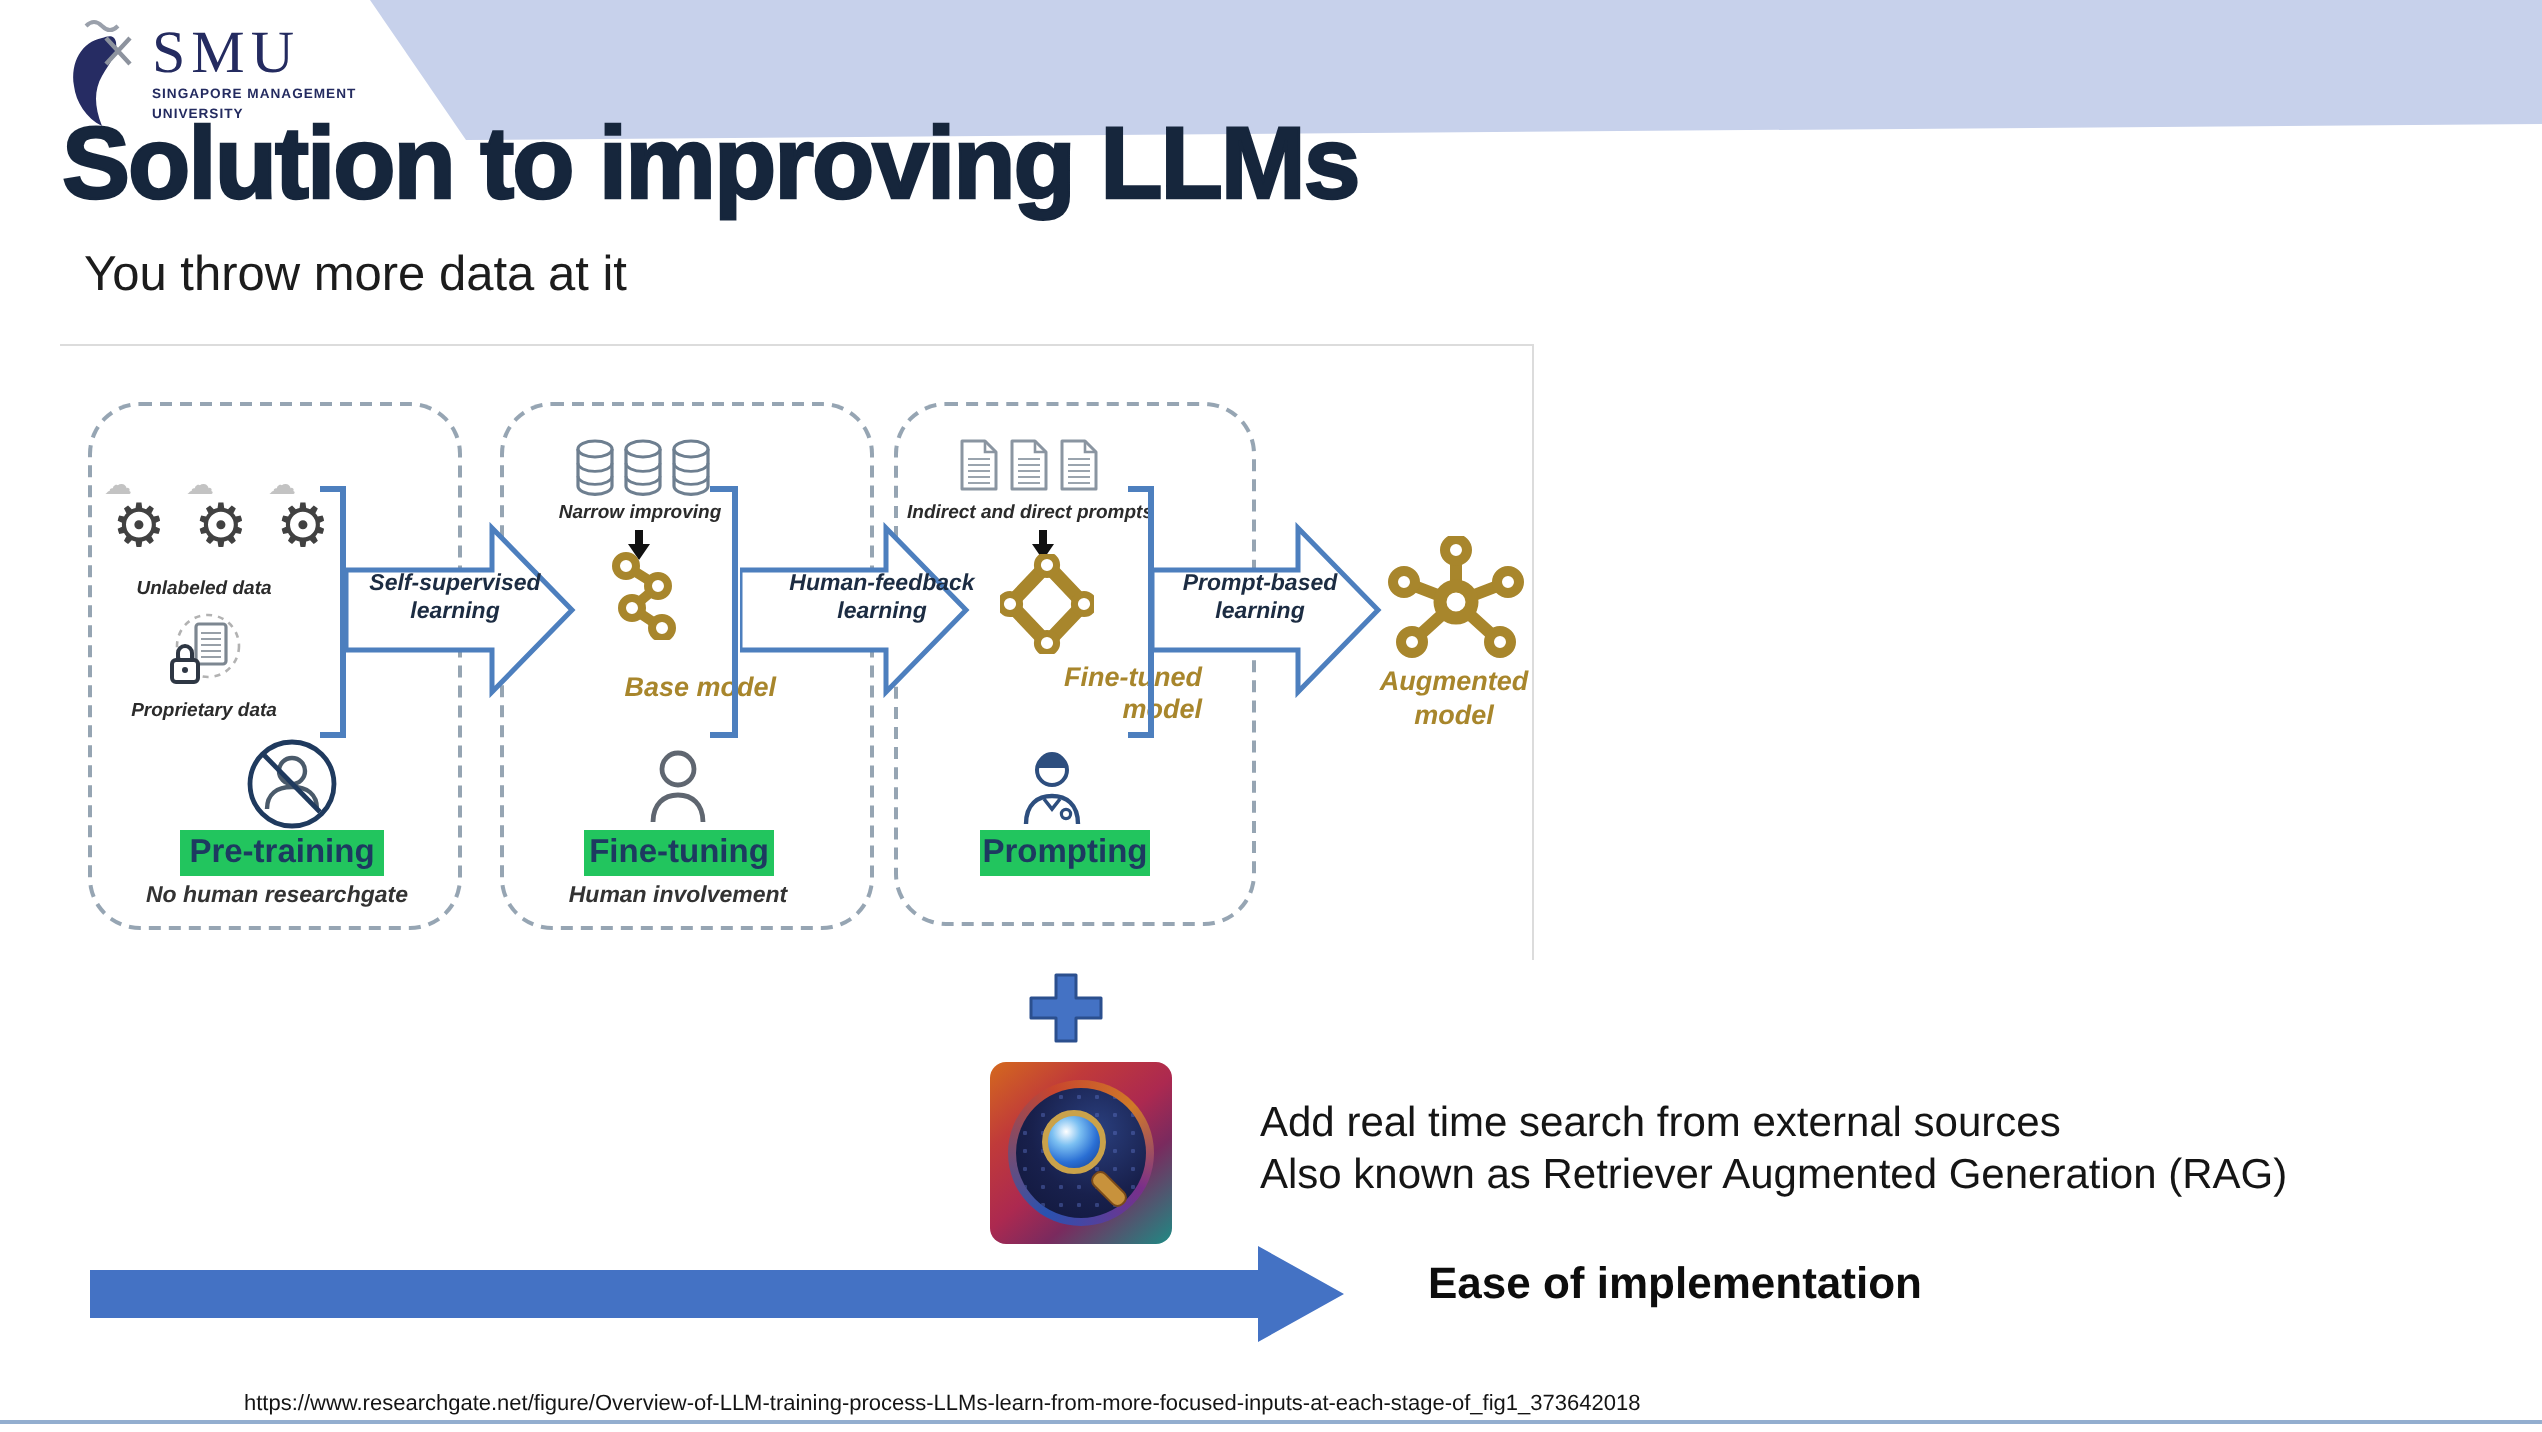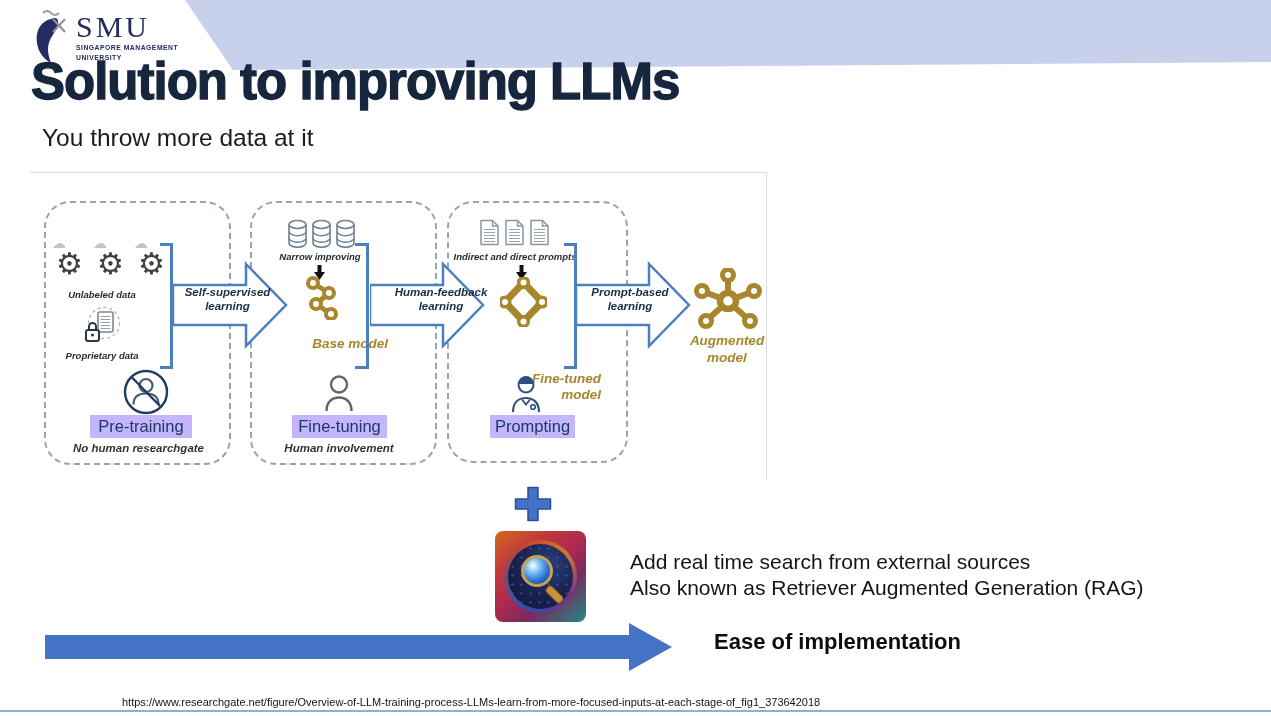--- a/index.html
+++ b/index.html
@@ -39,21 +39,21 @@
   .t1 { left:135px; width:125px; } .t2 { left:331px; } .t3 { left:520px; }
 
   .two-line { white-space:pre-line; }
 
   
   .gear-row { position:absolute; left:8px; top:36px; display:flex; gap:7px; }
   .gear-wrap { position:relative; width:34px; height:44px; }
   .gear  { position:absolute; left:2px; top:10px; font-family:"DejaVu Sans", sans-serif; font-size:30px; line-height:1; color:#414141; }
   .smoke { position:absolute; left:-2px; top:-4px; font-family:"DejaVu Sans", sans-serif; font-size:14px; color:#c3c3c3; }
   .data-lbl { position:absolute; text-align:center; font-size:9.5px; font-weight:bold; font-style:italic; color:#2b2b2b; }
-  .stage-pill { position:absolute; height:23px; background:#c4b5fd; color:#1d3a60; font-weight:normal; font-size:16.5px;
+  .stage-pill { position:absolute; height:23px; background:#22c55e; color:#1d3a60; font-weight:bold; font-size:16.5px;
                 display:flex; align-items:center; justify-content:center; top:212px; }
   .caption { position:absolute; top:239px; text-align:center; font-size:11.5px; font-weight:bold; font-style:italic;
              color:#333; line-height:1.2; }
   .model-lbl { position:absolute; text-align:right; color:#a8862c; font-weight:bold; font-style:italic;
                font-size:13.5px; line-height:1.2; }
   .db-row  { position:absolute; left:35px; top:16px; display:flex; gap:3px; }
   .doc-row { position:absolute; left:30px; top:16px; display:flex; gap:4px; }
   .icon-abs { position:absolute; }
 
   .aug-lbl { position:absolute; left:637px; top:160px; width:120px; text-align:center; color:#a8862c;
@@ -204,21 +204,21 @@
       <svg class="icon-abs" style="left:67px;top:62px;" width="11" height="15" viewBox="0 0 11 15">
         <path d="M3.5,0 h4 v7 h3.5 L5.5,15 L0,7 h3.5 z" fill="#111"></path>
       </svg>
       <svg class="icon-abs" style="left:51px;top:74px;" width="47" height="50" viewBox="0 0 47 50">
         <path d="M23.5,5.5 L42,25 L23.5,44.5 L5,25 Z" fill="none" stroke="#a8862c" stroke-width="7" stroke-linejoin="round"></path>
         <circle cx="23.5" cy="5.5" r="4.8" fill="#fff" stroke="#a8862c" stroke-width="3.5"></circle>
         <circle cx="42" cy="25" r="4.8" fill="#fff" stroke="#a8862c" stroke-width="3.5"></circle>
         <circle cx="23.5" cy="44.5" r="4.8" fill="#fff" stroke="#a8862c" stroke-width="3.5"></circle>
         <circle cx="5" cy="25" r="4.8" fill="#fff" stroke="#a8862c" stroke-width="3.5"></circle>
       </svg>
-      <div class="model-lbl two-line" style="left:32px;top:128px;width:120px;margin-top:40px;">Fine-tuned
+      <div class="model-lbl two-line" style="left:32px;top:128px;width:120px;">Fine-tuned
 model</div>
       <svg class="icon-abs" style="left:61px;top:171px;" width="32" height="40" viewBox="0 0 32 40">
         <circle cx="16" cy="11" r="7.5" fill="#fff" stroke="#2d4e7e" stroke-width="2"></circle>
         <path d="M8.5,9.5 a7.5,7.5 0 0 1 15,0 l0,0.5 h-15 z" fill="#2d4e7e"></path>
         <path d="M3,38 c0,-10 6,-14 13,-14 s13,4 13,14" fill="#fff" stroke="#2d4e7e" stroke-width="2.2"></path>
         <path d="M12,25.5 l4,5 l4,-5" fill="none" stroke="#2d4e7e" stroke-width="1.8"></path>
         <circle cx="23" cy="33" r="2.3" fill="none" stroke="#2d4e7e" stroke-width="1.6"></circle>
       </svg>
       <div class="stage-pill" style="left:41px;width:85px;">Prompting</div>
     </div>

